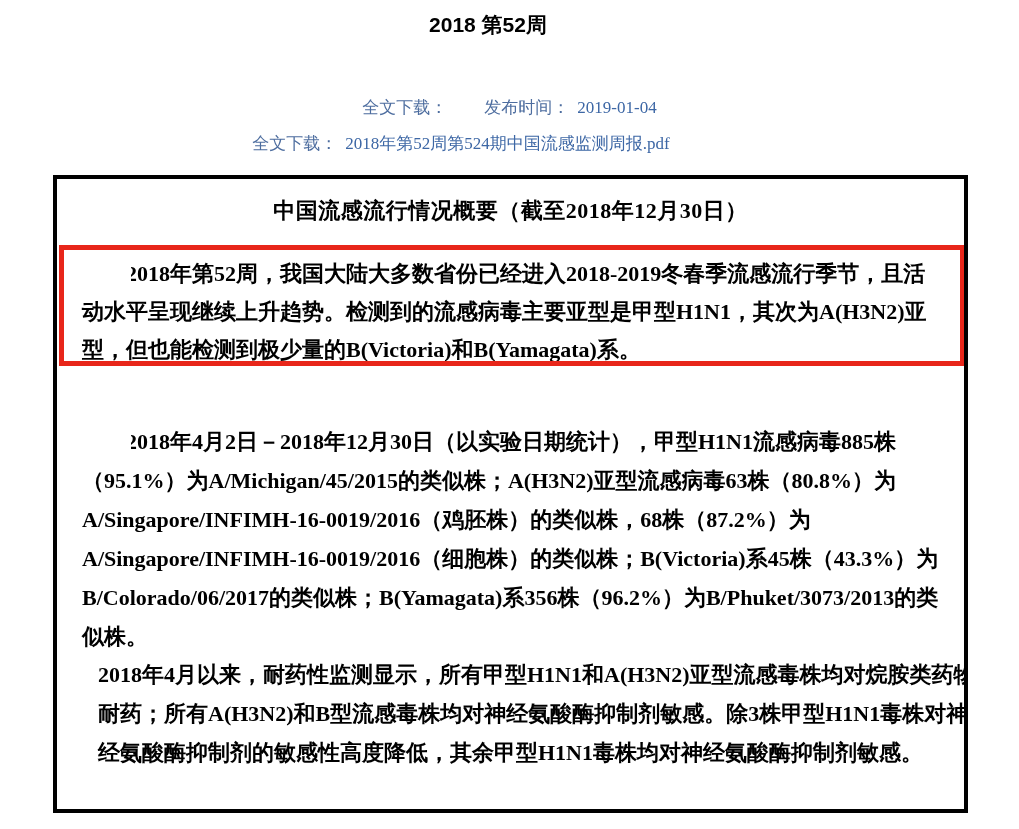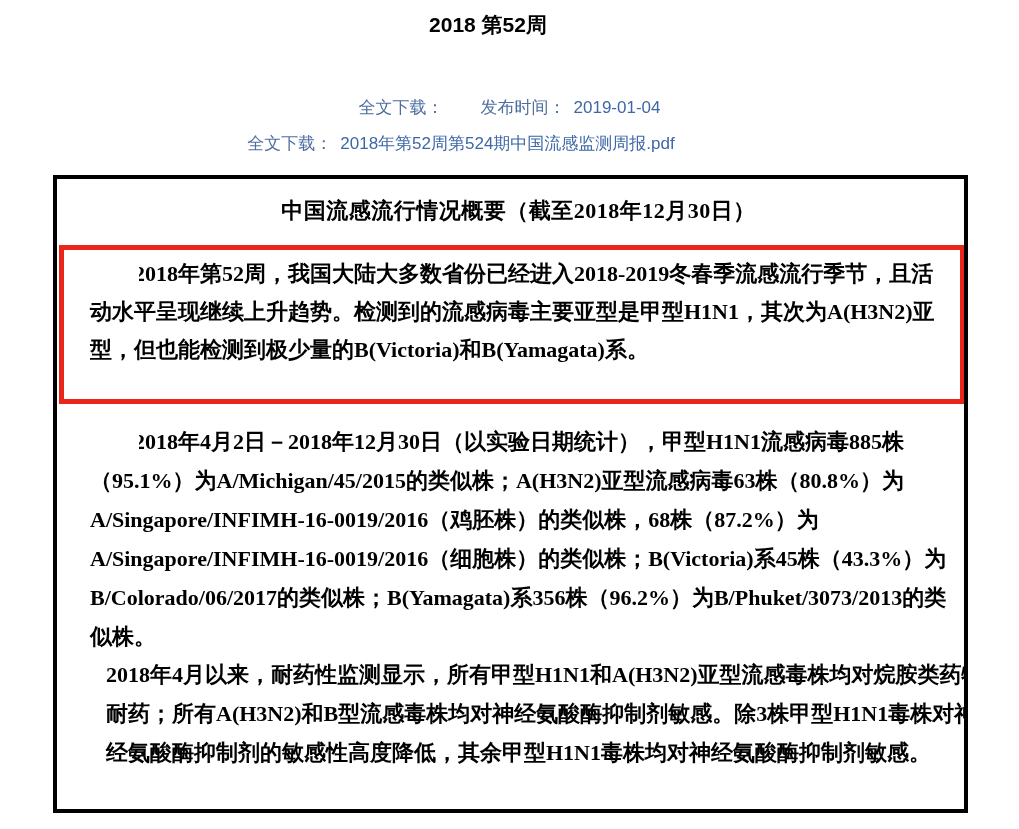--- a/index.html
+++ b/index.html
@@ -23,44 +23,44 @@
     font-size:17px;
   }
   .meta-line2{
     position:absolute;top:132px;left:0;width:922px;
     display:flex;justify-content:center;align-items:center;
     font-size:17px;
   }
   .meta-label{color:#4d6d9f;}
   .meta-link{color:#3d67a5;text-decoration:none;cursor:pointer;}
   .gap-wide{margin-left:37px;}
-  .gap-small{margin-left:8px;}
+  .gap-small{margin-left:8px;font-family:Liberation Serif, serif;}
   
   .report-box{
     position:absolute;left:53px;top:175px;
     width:915px;height:638px;
     border:4px solid #000;
     box-sizing:border-box;
     background:#fff;
     overflow:hidden;
   }
   .report-heading{
     position:absolute;top:17px;left:0;width:100%;
     text-align:center;
     font-family:"Liberation Serif","DejaVu Serif",serif;
     font-weight:bold;font-size:28px;color:#000;
     letter-spacing:0.5px;
   }
   .serif-par{
     font-family:"Liberation Serif","DejaVu Serif",serif;
-    font-weight:bold;font-size:22px;color:#000;padding-left:8px;
+    font-weight:bold;font-size:22px;color:#000;
   }
   .highlight-box{
     position:absolute;left:2px;top:66px;
-    width:906px;height:159px;
+    width:906px;height:121px;
     border:5px solid #e8261a;
     box-sizing:border-box;
     padding:5px 16px 0 18px;
     overflow:hidden;
   }
   .highlight-par{
     line-height:38px;
     text-indent:2em;
   }
   .strains-par{

